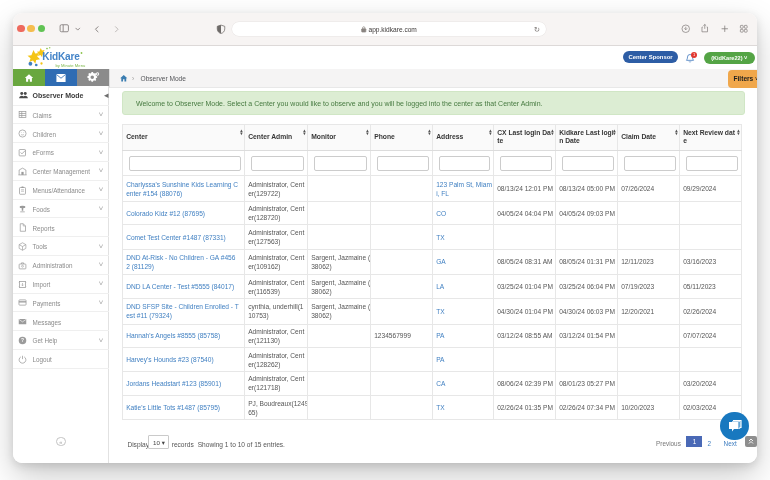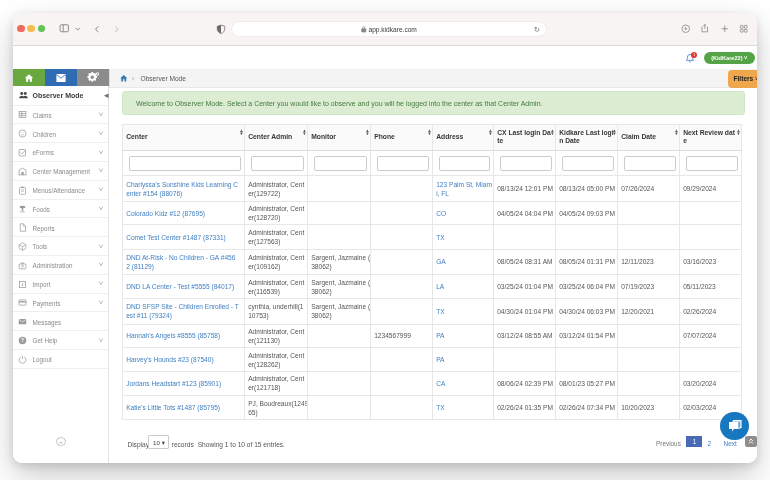--- a/index.html
+++ b/index.html
@@ -118,20 +118,37 @@
         <line x1="4" y1="12" x2="20" y2="12"></line>
       </svg>
     <svg class="tbico" style="left:726px;top:11px" width="9.5" height="9.5" viewBox="0 0 24 24" fill="none" stroke="#817c7a" stroke-width="1.8">
         <rect x="3.5" y="3.5" width="7" height="7" rx="1.5"></rect>
         <rect x="13.5" y="3.5" width="7" height="7" rx="1.5"></rect>
         <rect x="3.5" y="13.5" width="7" height="7" rx="1.5"></rect>
         <rect x="13.5" y="13.5" width="7" height="7" rx="1.5"></rect>
       </svg>
   </div>
 
+  <div id="appheader">
+    <svg style="position:absolute;left:13px;top:1.5px" width="76" height="22" viewBox="0 0 152 44">
+      <g>
+        <path d="M15 6 L18.4 13.2 L26.2 12 L22.4 19 L28.1 24.5 L20.3 25.8 L18.8 33.6 L14 27.2 L6.6 30 L9.1 22.4 L3 17.3 L10.8 16.5 Z" fill="#f4c414"></path>
+        <path d="M29.5 2 L31.9 6.9 L37.2 6 L34.6 10.7 L38.4 14.3 L33.1 15.2 L32.1 20.5 L28.9 16.2 L23.8 18.1 L25.5 13 L21.5 9.6 L26.8 9 Z" fill="#f4c414"></path>
+        <circle cx="8.8" cy="33.5" r="3.8" fill="#4080c0"></circle>
+        <circle cx="20.5" cy="36" r="2.7" fill="#4080c0"></circle>
+        <circle cx="31" cy="33" r="2.3" fill="#f4c414"></circle>
+        <circle cx="42" cy="3" r="1.7" fill="#8bc34a"></circle>
+        <circle cx="47.5" cy="1.5" r="1.3" fill="#8bc34a"></circle>
+      </g>
+      <text x="32.6" y="26.5" font-family="Liberation Sans, sans-serif" font-size="20.2" font-weight="bold" fill="#4484c8" letter-spacing="-0.4">KidKare</text>
+      <circle cx="111" cy="12" r="1.8" fill="#8bc34a"></circle>
+      <text x="59" y="39.5" font-family="Liberation Sans, sans-serif" font-size="8.4" fill="#7ab648">by Minute Menu</text>
+    </svg>
+    <div id="pill-cs">Center Sponsor</div>
+  </div>
   <svg id="bell" width="10" height="10.5" viewBox="0 0 24 24" fill="none" stroke="#4a7fc1" stroke-width="2">
       <path d="M18 9 A6 6 0 0 0 6 9 C6 13 4.5 15.5 3.5 17 H20.5 C19.5 15.5 18 13 18 9 Z"></path>
       <path d="M10 20 a2.2 2.2 0 0 0 4 0"></path>
     </svg>
   <div id="belldot">1</div>
   <div id="pill-kk">(KidKare22) ˅</div>
 
   <div class="navblk" id="nav1">
     <svg style="position:absolute;left:11px;top:3.5px" width="10" height="10" viewBox="0 0 24 24" fill="#fff">
         <path d="M12 3 L2 12 H5 V21 H10 V15 H14 V21 H19 V12 H22 Z"></path>

